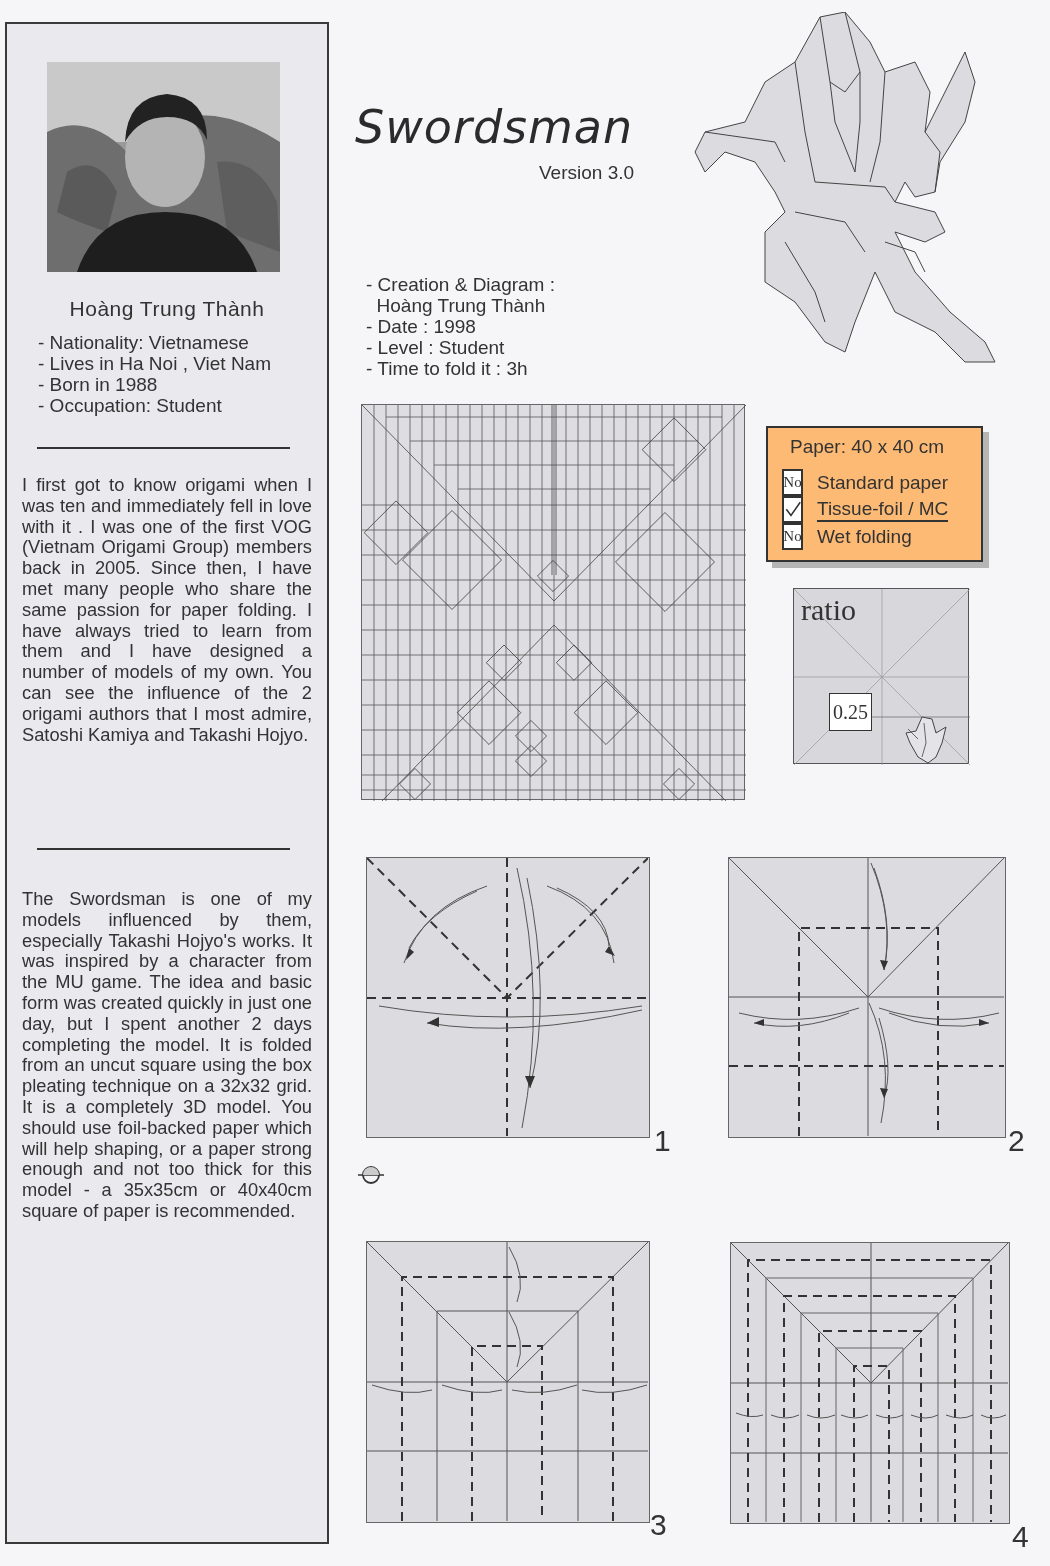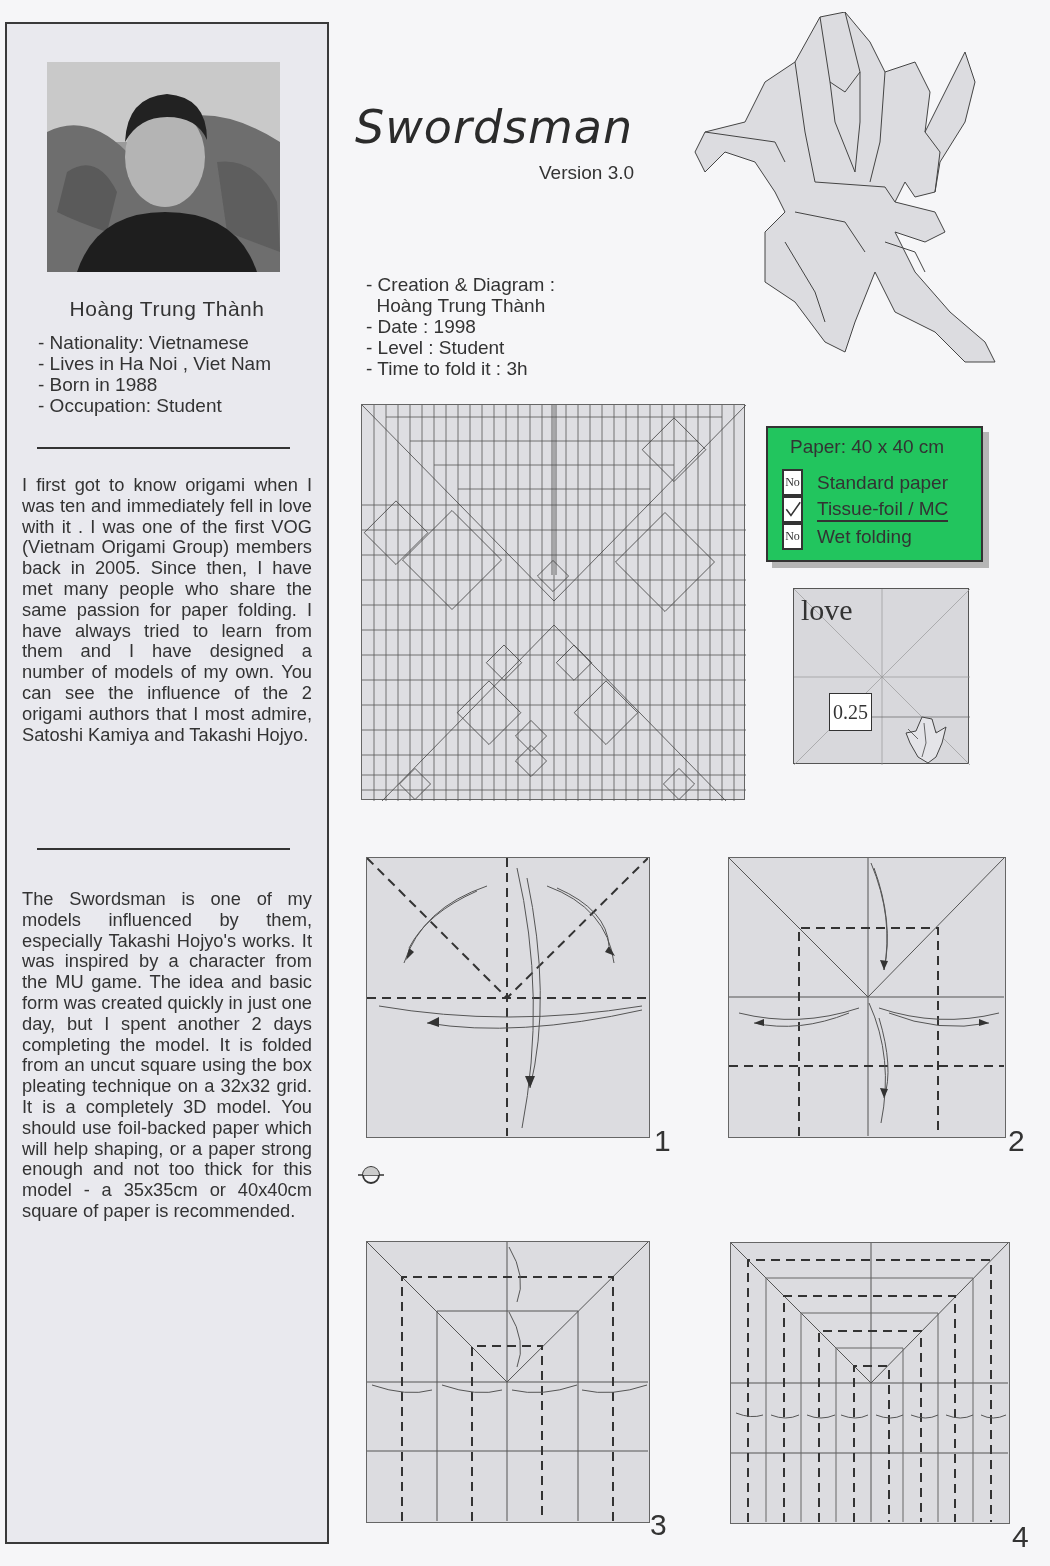--- a/index.html
+++ b/index.html
@@ -42,27 +42,27 @@
   .title {
     position: absolute; left: 355px; top: 100px; font-size: 46px;
     font-family: "DejaVu Sans", sans-serif; font-style: italic; letter-spacing: 1px; color: #2b2b2b;
   }
   .version { position: absolute; left: 539px; top: 162px; font-size: 19px; color: #333; text-align: right; }
   .meta { position: absolute; left: 366px; top: 262px; font-size: 19px; line-height: 21px; color: #333; list-style: none; margin-top: 12px; }
 
   
   .paper-box {
     position: absolute; left: 766px; top: 426px; width: 217px; height: 136px;
-    border: 2px solid #333; background: #22c55e;
+    border: 2px solid #333; background: #fdba74;
     box-shadow: 6px 6px 0 #b5b5b5;
   }
   .paper-box .ptitle { position: absolute; left: 22px; top: 8px; font-size: 19px; color: #333; }
   .opt { position: absolute; left: 14px; font-size: 19px; color: #333; display: flex; align-items: center; gap: 14px; }
   .cbox {
-    width: 21px; height: 27px; border: 2px solid #333; font-family: "Liberation Serif", serif; font-size: 12px;
+    width: 21px; height: 27px; border: 2px solid #333; font-family: "Liberation Serif", serif; font-size: 15px;
     display: flex; align-items: center; justify-content: center; background: #fff;
   }
   .underline { border-bottom: 2px solid #333; }
 
   
   .ratio-box {
     position: absolute; left: 793px; top: 588px; width: 176px; height: 176px;
     border: 1px solid #555; background: #d8d8dc;
   }
   .ratio-label { position: absolute; left: 7px; top: 4px; font-family: "Liberation Serif", serif; font-size: 30px; color: #333; }
@@ -176,21 +176,21 @@
     <span class="cbox">No</span>
     <span>Wet folding</span>
   </div>
 </div>
 
 <div class="ratio-box">
   <svg class="abs" style="left:0;top:0" width="176" height="176" viewBox="0 0 176 176" stroke="#999" stroke-width="0.7" fill="none">
     <path d="M0 0L176 176M176 0L0 176M88 0V176M0 88H176"></path>
     <path d="M60 128H176" stroke="#666"></path>
   </svg>
-  <div class="ratio-label">love</div>
+  <div class="ratio-label">ratio</div>
   <div class="ratio-val">0.25</div>
   <svg class="abs" style="left:108px;top:124px" width="50" height="52" viewBox="0 0 50 52">
     <path d="M20 4 L30 6 L34 20 L44 14 L40 30 L34 44 L26 50 L16 44 L8 30 L4 20 L14 18 Z" fill="#e4e4e8" stroke="#444" stroke-width="1"></path>
     <path d="M6 16 L16 26 M22 10 L24 30 L20 44" stroke="#444" fill="none" stroke-width="0.8"></path>
   </svg>
 </div>
 
 <div class="diagram" style="left:366px;top:857px;width:284px;height:281px">
   <svg width="281" height="278" viewBox="0 0 281 278" fill="none">
     <path d="M0 0L140 140L281 0M140 0V278M0 140H281" stroke="#333" stroke-width="2" stroke-dasharray="9 6"></path>

